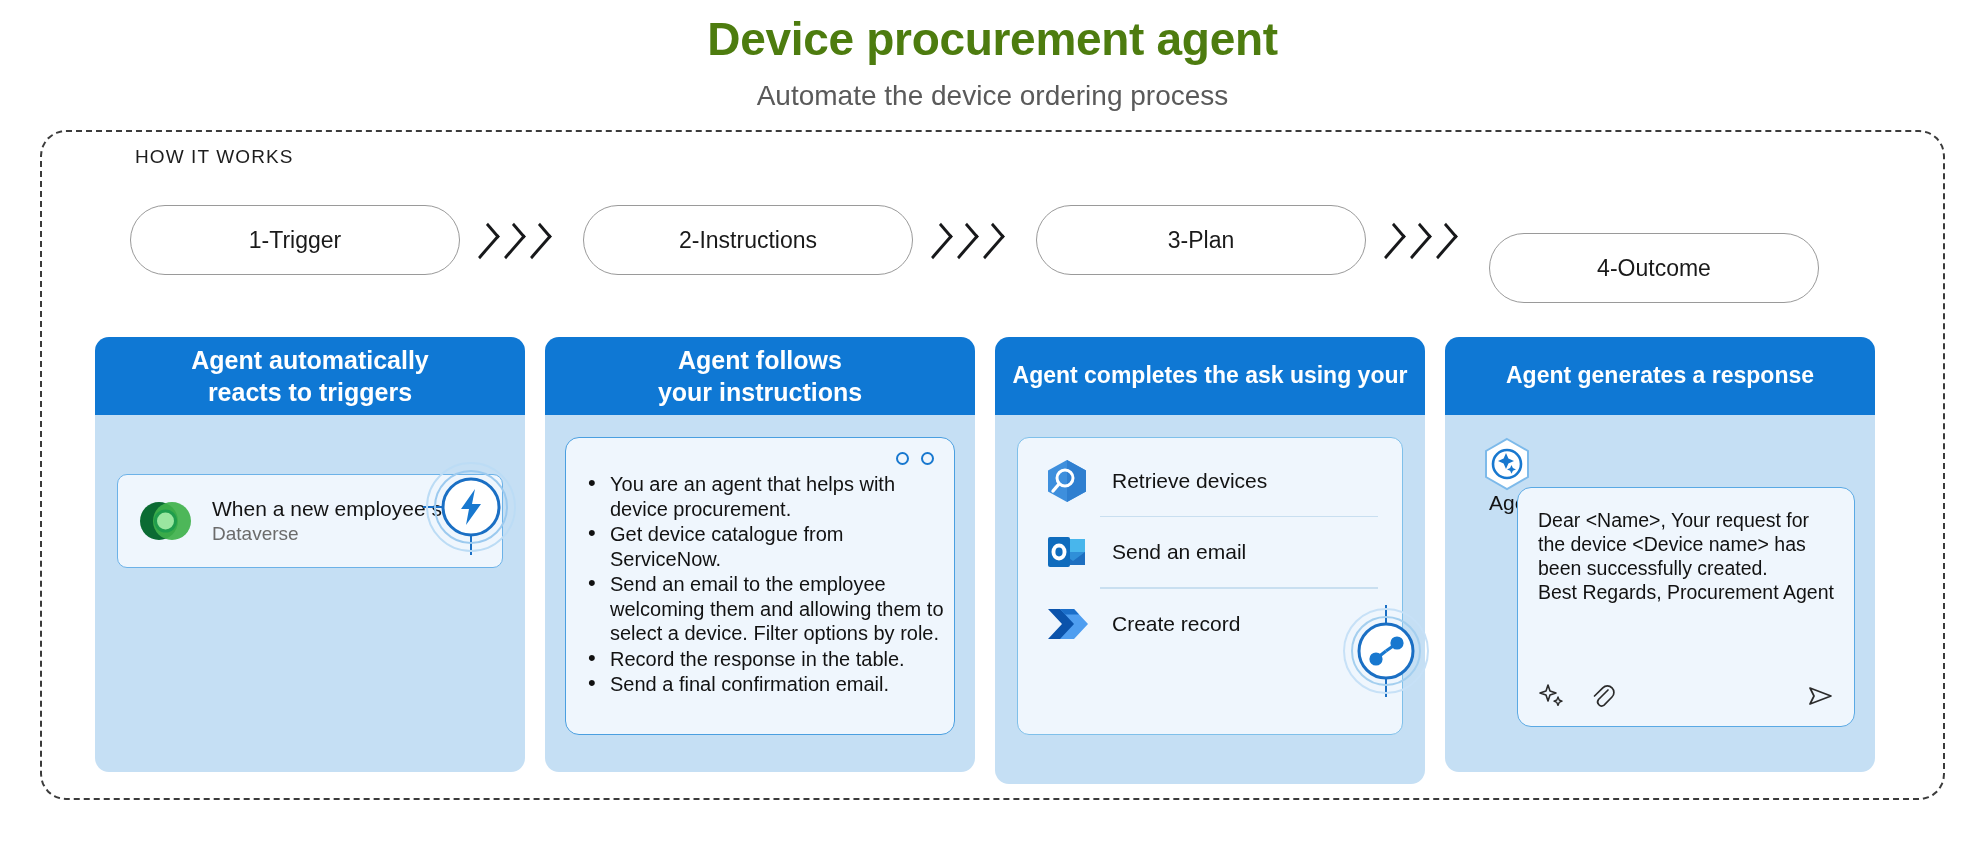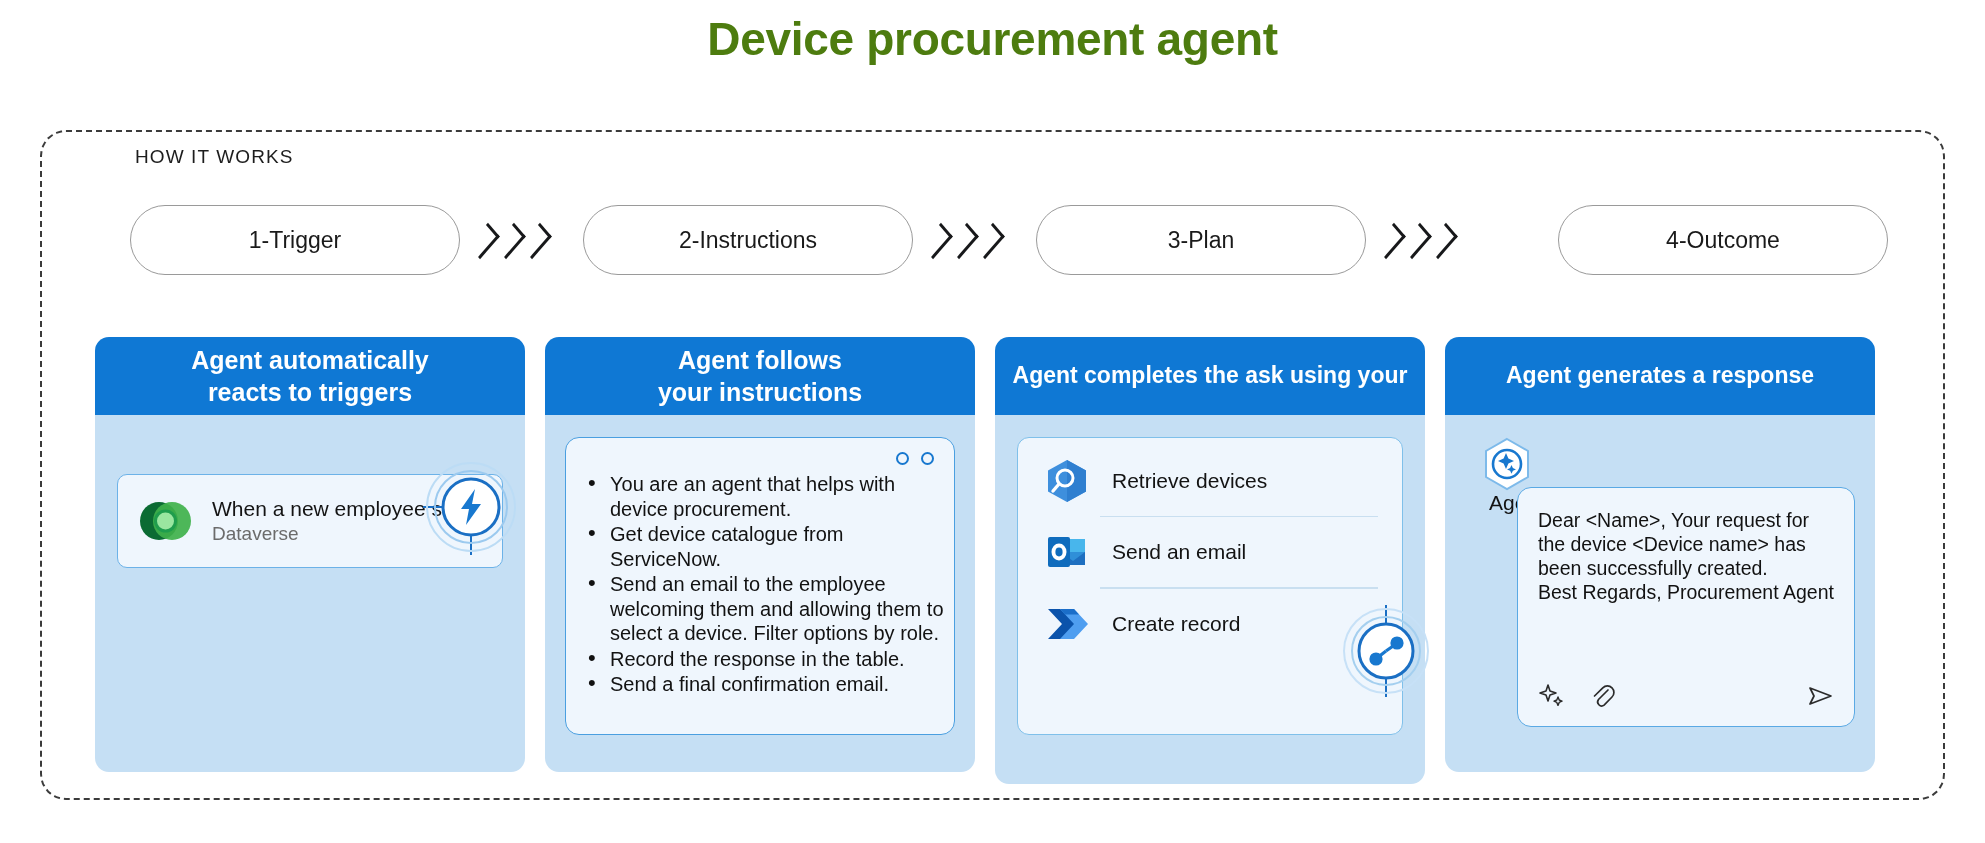--- a/index.html
+++ b/index.html
@@ -48,21 +48,21 @@
     position: absolute; top: 0; height: 70px;
     border: 1.6px solid #9a9a9a;
     border-radius: 36px;
     background: #ffffff;
     display: flex; align-items: center; justify-content: center;
     font-size: 23px; color: #1a1a1a;
   }
   .pill.p0 { left: 0px;    width: 330px; }
   .pill.p1 { left: 453px;  width: 330px; }
   .pill.p2 { left: 906px;  width: 330px; }
-  .pill.p3 { left: 1428px; width: 330px; }
+  .pill.p3 { left: 1359px; width: 330px; margin-top: 28px; }
 
   .chevrons {
     position: absolute; top: 15px; height: 42px;
     display: flex; align-items: center; gap: 3px;
   }
   .chevrons.c0 { left: 345px; }
   .chevrons.c1 { left: 798px; }
   .chevrons.c2 { left: 1251px; }
   .chev {
     width: 18px; height: 30px;
@@ -190,20 +190,21 @@
   }
   .msg-actions .spacer { flex: 1; }
   .act-ico { width: 28px; height: 28px; margin-right: 22px; position: relative; }
 </style>
 </head>
 <body>
 
 <div class="page">
 
   <div class="title">Device procurement agent</div>
+  <div class="subtitle">Automate the device ordering process</div>
 
   <div class="dashed-box"></div>
   <div class="how-it-works">HOW IT WORKS</div>
 
   <div class="pill-row">
     <div class="pill p0">
       <span>1-Trigger</span>
     </div>
     <div class="chevrons c0">
       <span class="chev"></span>

